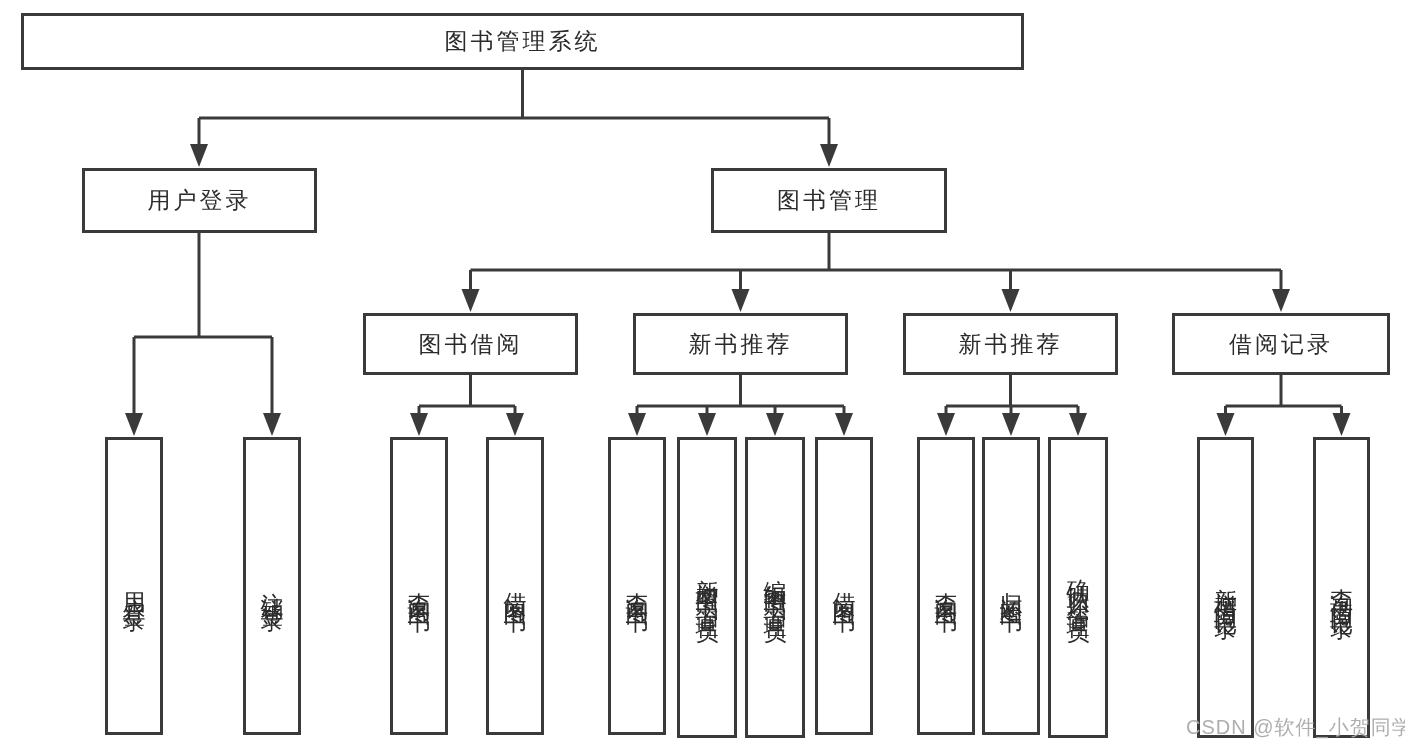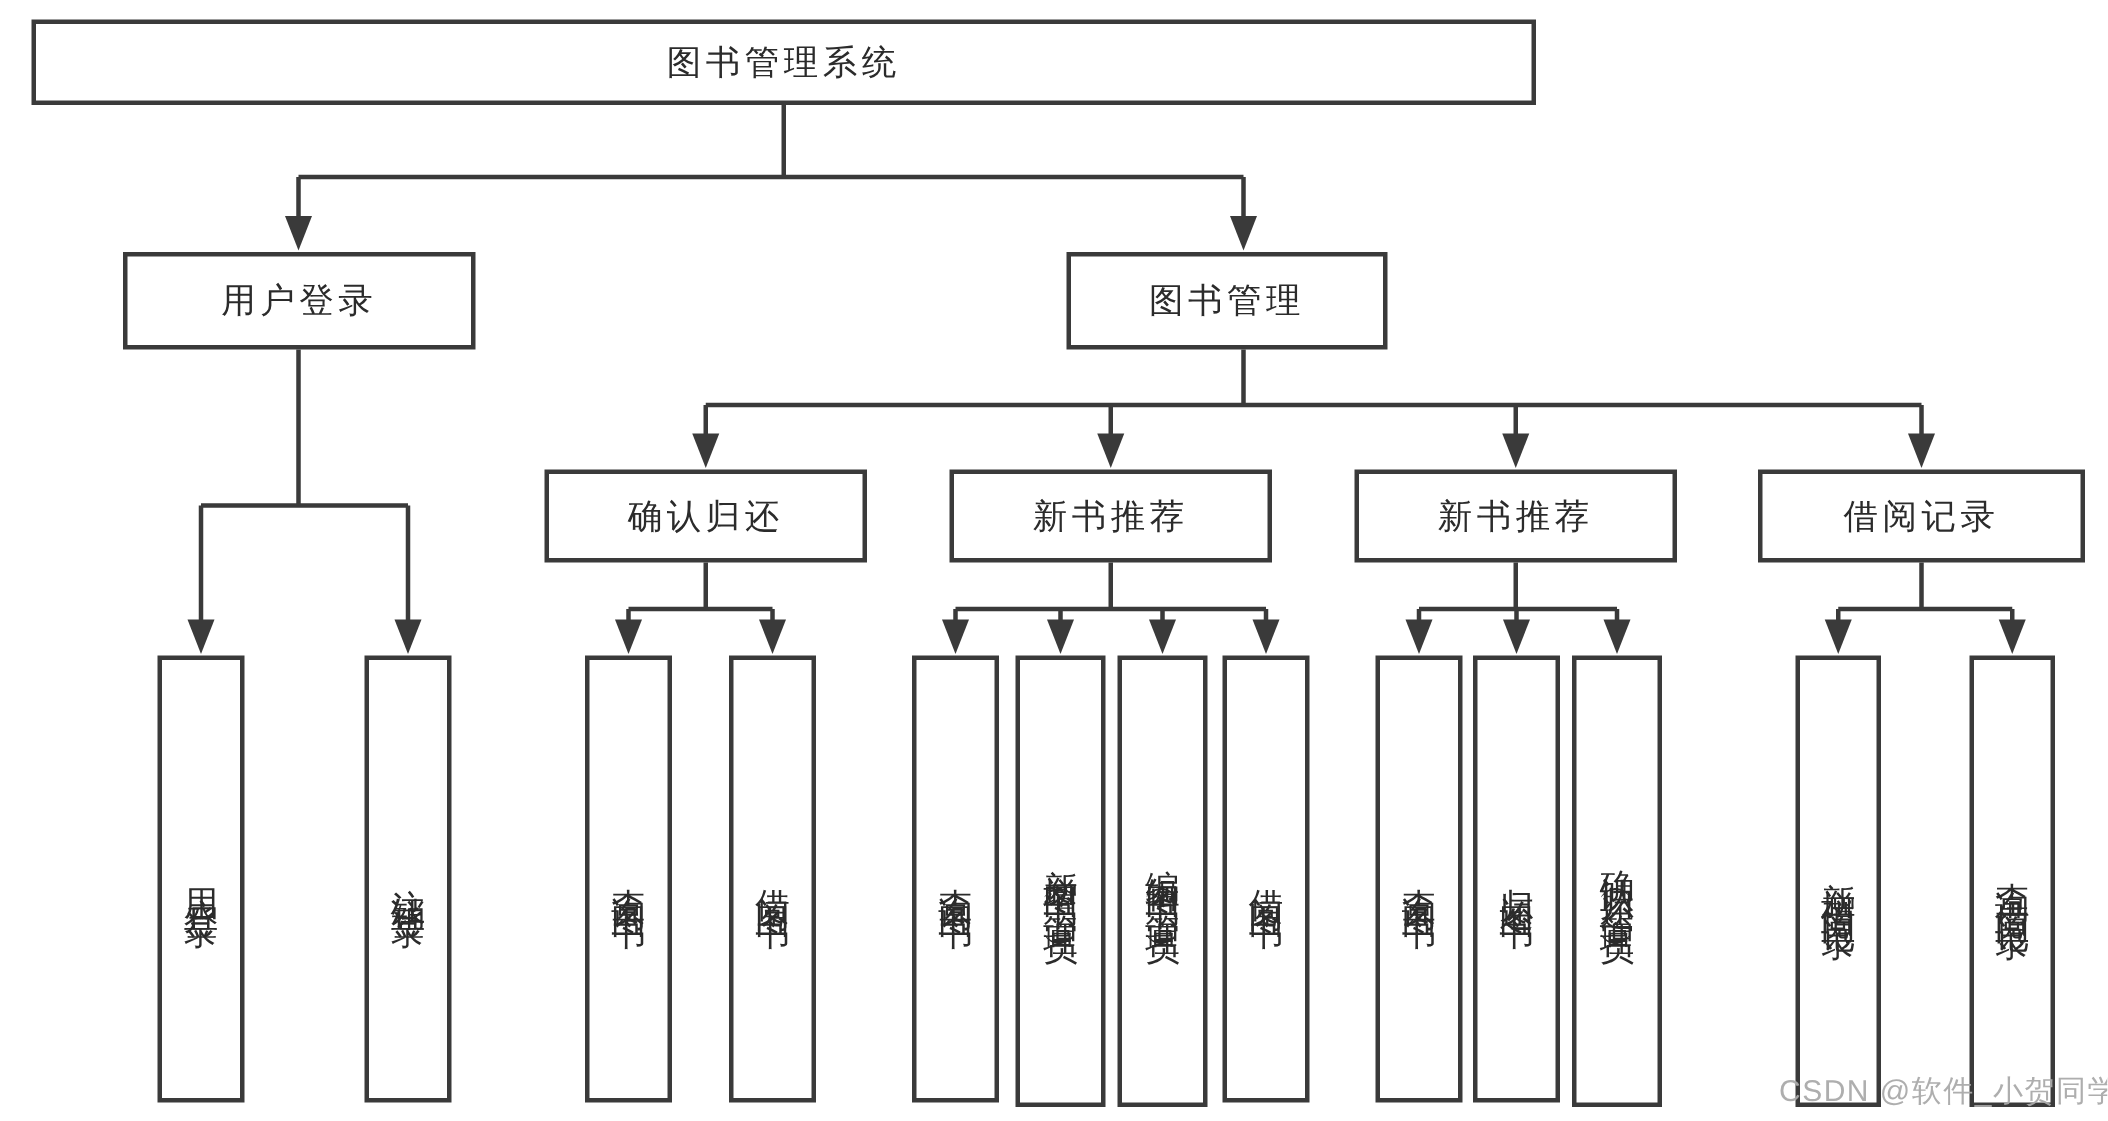--- a/index.html
+++ b/index.html
@@ -67,26 +67,26 @@
     </g>
   </svg>
 
   <div class="box hbox" style="left:21px;top:13px;width:1003px;height:57px;text-align:center;">
     <span>图书管理系统</span>
   </div>
 
   <div class="box hbox" style="left:82px;top:168px;width:235px;height:65px;">
     <span>用户登录</span>
   </div>
-  <div class="box hbox" style="left:711px;top:168px;width:214px;height:65px;">
+  <div class="box hbox" style="left:711px;top:168px;width:236px;height:65px;">
     <span>图书管理</span>
   </div>
 
   <div class="box hbox" style="left:363px;top:313px;width:215px;height:62px;">
-    <span>确认归还</span>
+    <span>图书借阅</span>
   </div>
   <div class="box hbox" style="left:633px;top:313px;width:215px;height:62px;">
     <span>新书推荐</span>
   </div>
   <div class="box hbox" style="left:903px;top:313px;width:215px;height:62px;">
     <span>新书推荐</span>
   </div>
   <div class="box hbox" style="left:1172px;top:313px;width:218px;height:62px;">
     <span>借阅记录</span>
   </div>

